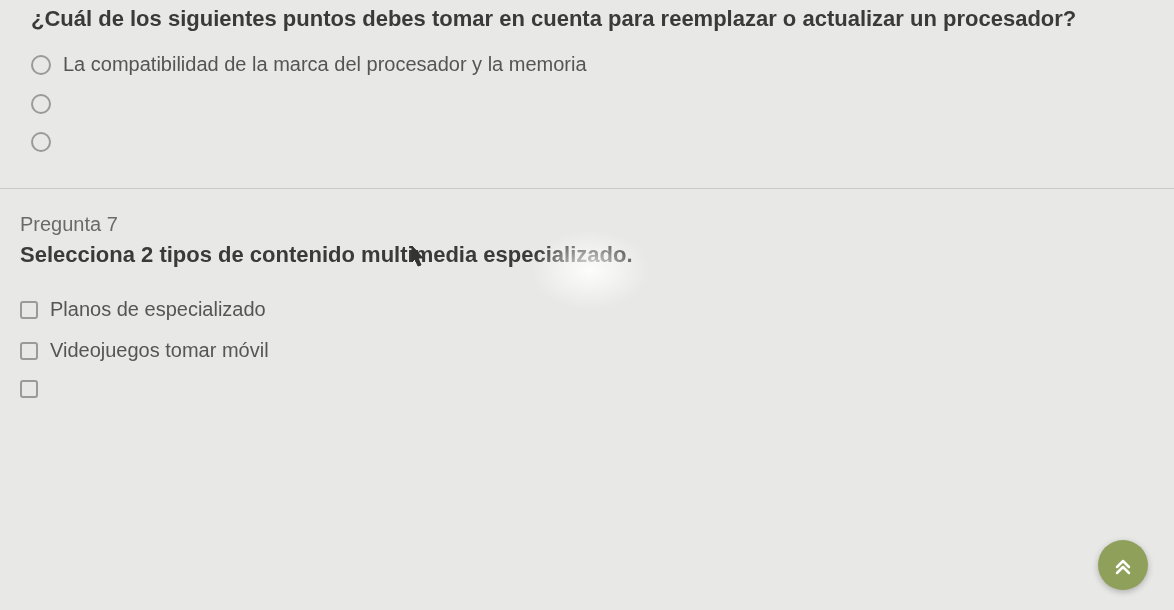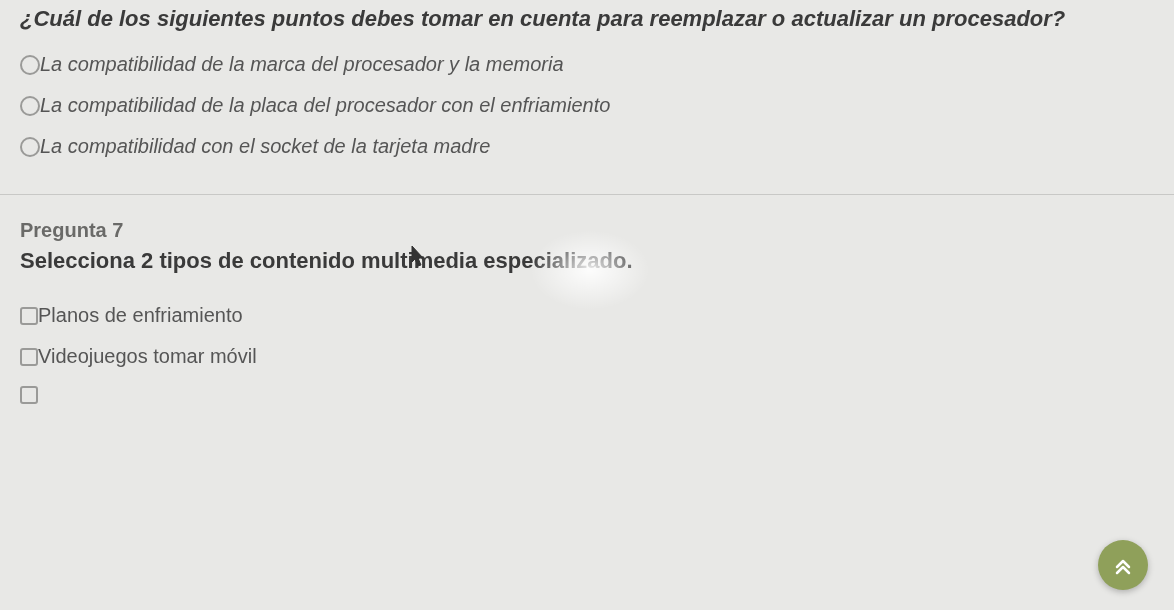--- a/index.html
+++ b/index.html
@@ -9,41 +9,40 @@
   }
   body {
     font-family: Arial, Helvetica, sans-serif;
     background: #e8e8e6;
     width: 1174px;
     height: 610px;
     position: relative;
     overflow: hidden;
   }
   .question-block {
-    padding: 0 20px;
-    font-style: italic;
+    padding: 0 31px;
   }
   .question-title {
     font-size: 22px;
     font-weight: bold;
     color: #3a3a3a;
     line-height: 1.5;
     padding-top: 2px;
     padding-bottom: 18px;
   }
   .options {
     display: flex;
     flex-direction: column;
     gap: 18px;
     padding-bottom: 30px;
   }
   .option-row {
     display: flex;
     align-items: center;
-    gap: 0;
+    gap: 12px;
   }
   .radio {
     width: 20px;
     height: 20px;
     border: 2px solid #9a9a98;
     border-radius: 50%;
     flex-shrink: 0;
     background: transparent;
   }
   .checkbox {
@@ -61,21 +60,20 @@
   .divider {
     width: 100%;
     height: 1px;
     background: #c8c8c6;
     margin: 6px 0 24px 0;
   }
   .question-number {
     font-size: 20px;
     color: #6a6a68;
     padding: 0 20px 6px 20px;
-    font-weight: bold;
   }
   .question-title-2 {
     font-size: 22px;
     font-weight: bold;
     color: #3a3a3a;
     padding: 0 20px 30px 20px;
   }
   .options-2 {
     display: flex;
     flex-direction: column;
@@ -116,38 +114,36 @@
 
 <div class="question-block">
   <div class="question-title">¿Cuál de los siguientes puntos debes tomar en cuenta para reemplazar o actualizar un procesador?</div>
   <div class="options">
     <div class="option-row">
       <div class="radio"></div>
       <div class="option-label">La compatibilidad de la marca del procesador y la memoria</div>
     </div>
     <div class="option-row">
       <div class="radio"></div>
-      <div class="option-label">La compatibilidad de la placa del procesador con el enfriamiento</div>
     </div>
     <div class="option-row">
       <div class="radio"></div>
-      <div class="option-label">La compatibilidad con el socket de la tarjeta madre</div>
     </div>
   </div>
 </div>
 
 <div class="divider"></div>
 
 <div class="question-number">Pregunta 7</div>
 <div class="question-title-2">Selecciona 2 tipos de contenido multimedia especializado.</div>
 
 <div class="options-2">
   <div class="option-row">
     <div class="checkbox"></div>
-    <div class="option-label">Planos de enfriamiento</div>
+    <div class="option-label">Planos de especializado</div>
   </div>
   <div class="option-row">
     <div class="checkbox"></div>
     <div class="option-label">Videojuegos tomar móvil</div>
   </div>
   <div class="option-row">
     <div class="checkbox"></div>
   </div>
 </div>
 

